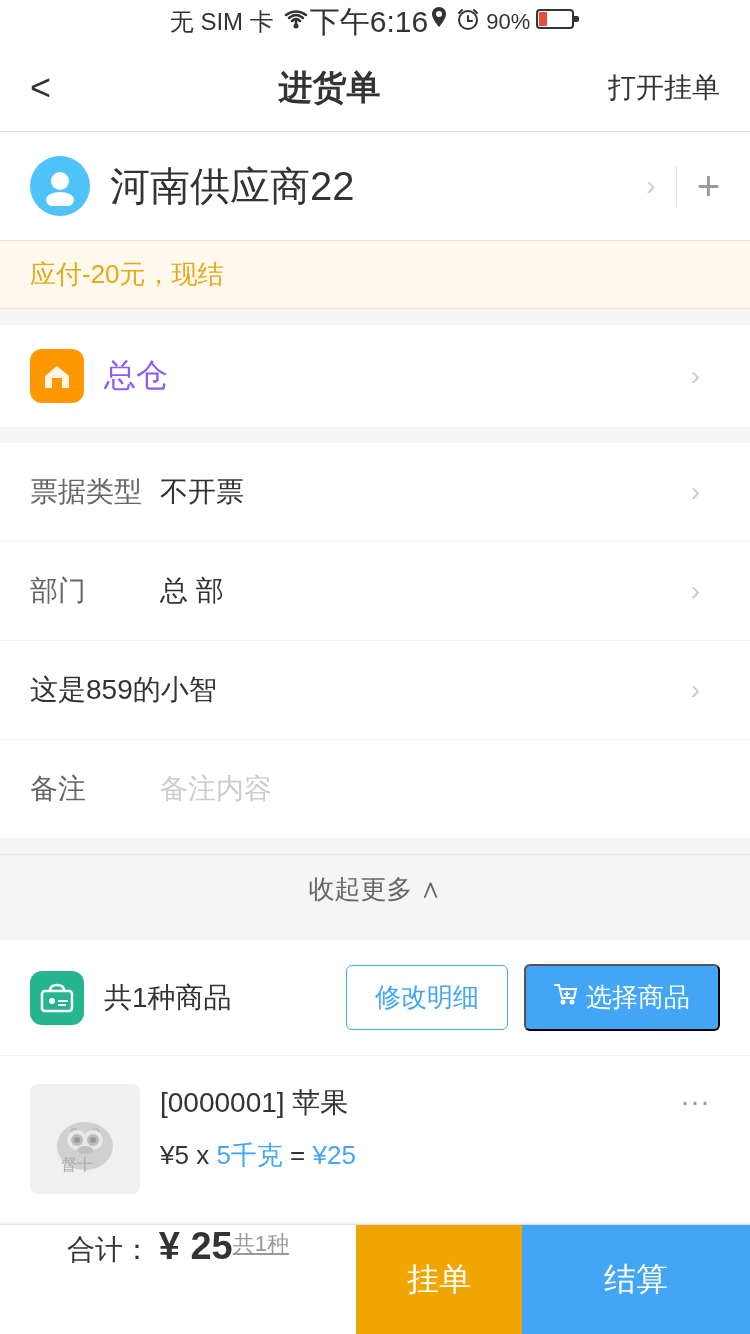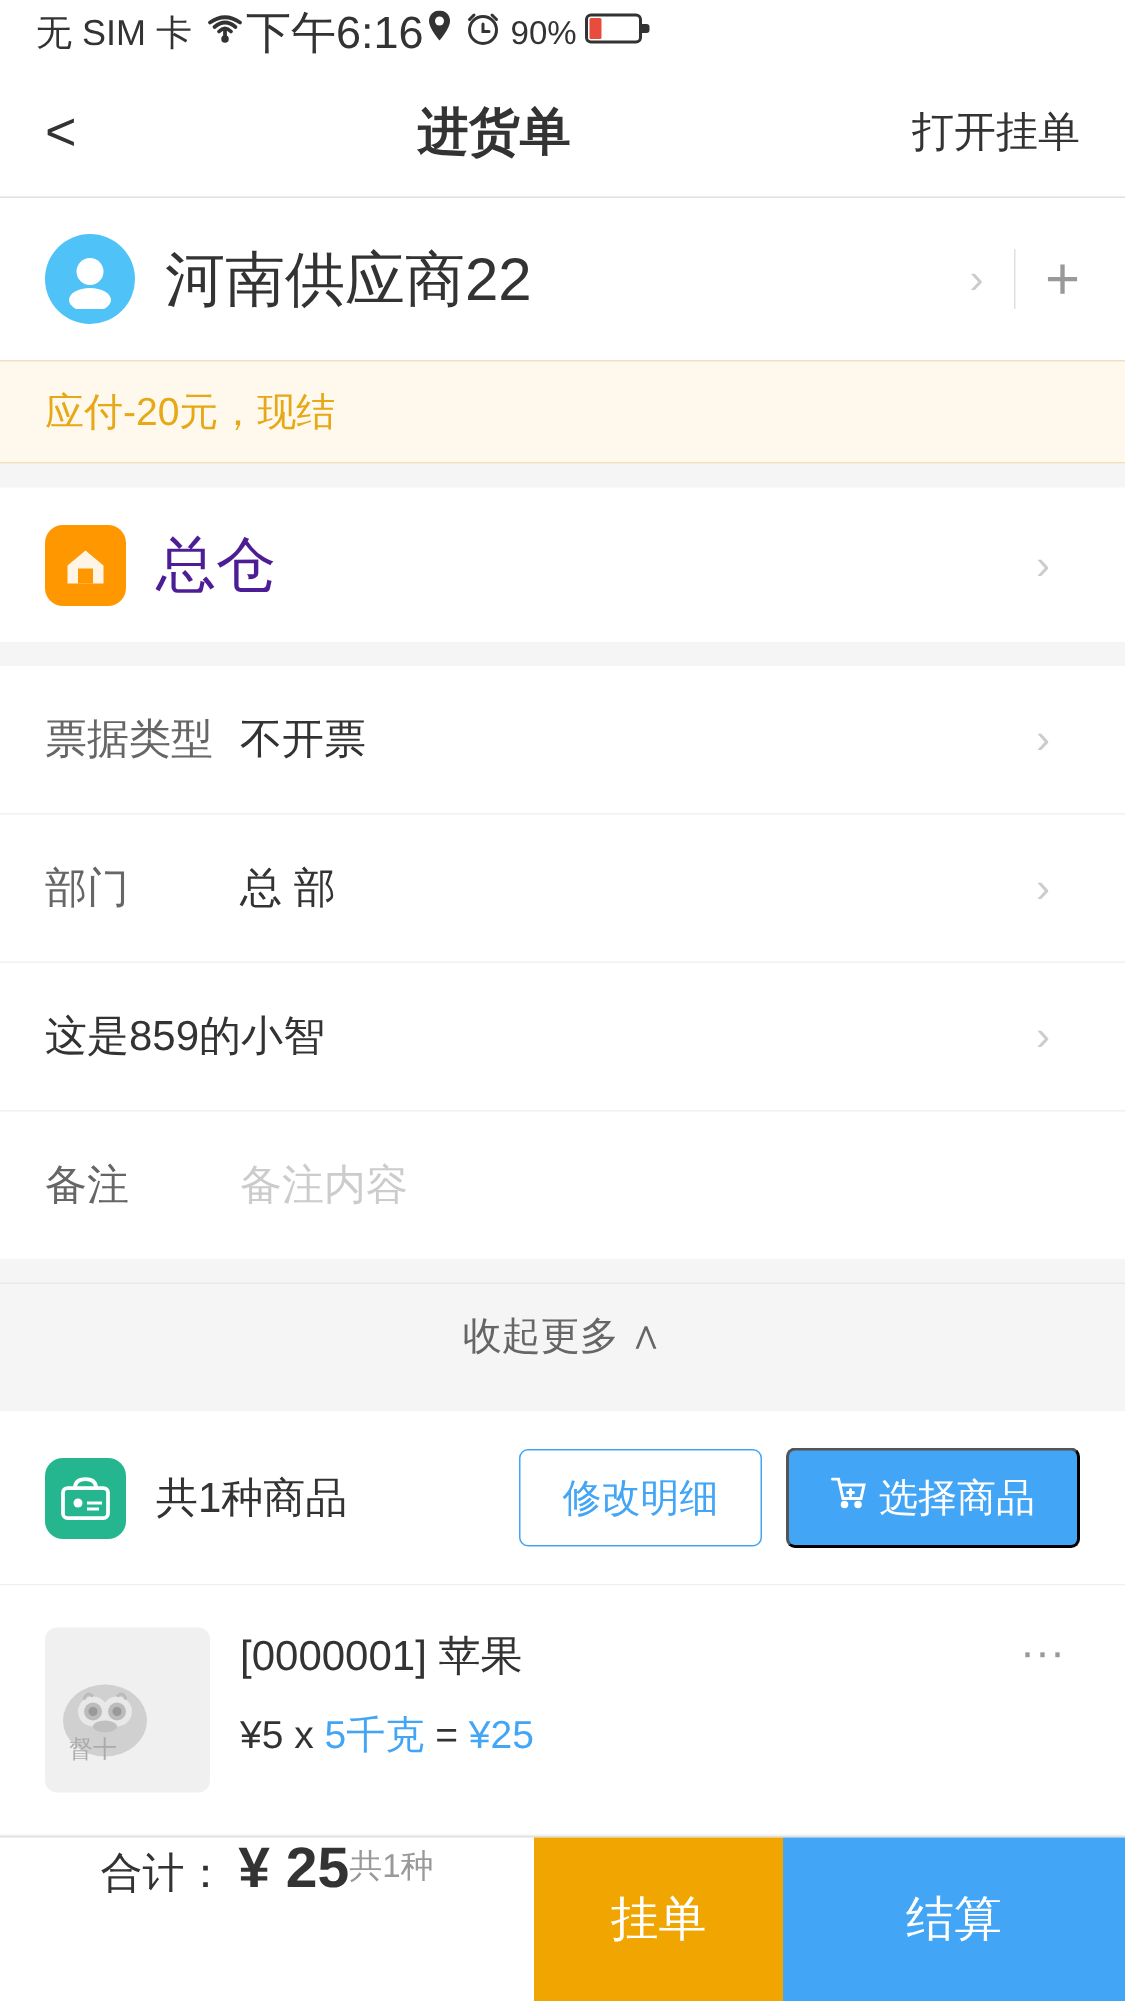--- a/index.html
+++ b/index.html
@@ -12,22 +12,22 @@
       font-size: 28px;
       color: #333;
     }
 
     
     .status-bar {
       background: #fff;
       height: 44px;
       display: flex;
       align-items: center;
-      justify-content: flex-start;
-      padding: 0 24px;
+      justify-content: center;
+      padding: 0 4px;
       font-size: 24px;
       color: #333;
     }
     .status-left { display: flex; align-items: center; gap: 8px; }
     .status-center { font-size: 30px; font-weight: 500; }
     .status-right { display: flex; align-items: center; gap: 6px; font-size: 22px; }
 
     
     .nav-bar {
       background: #fff;
@@ -112,22 +112,22 @@
       cursor: pointer;
     }
     .warehouse-icon {
       width: 54px; height: 54px; border-radius: 12px; background: #ff9800;
       display: flex; align-items: center; justify-content: center;
       margin-right: 20px; flex-shrink: 0;
       font-size: 28px; color: #fff;
     }
     .warehouse-name {
       flex: 1;
-      font-size: 40px;
-      color: #4c1d95;
+      font-size: 32px;
+      color: #8b5cf6;
     }
 
     
     .form-row {
       display: flex;
       align-items: center;
       padding: 30px;
       background: #fff;
       border-top: 1px solid #f0f0f0;
       cursor: pointer;
@@ -207,21 +207,21 @@
     .product-item {
       display: flex;
       align-items: flex-start;
       padding: 28px 30px;
       background: #fff;
       border-bottom: 1px solid #f0f0f0;
     }
     .product-thumb {
       width: 110px; height: 110px; background: #f0f0f0; border-radius: 8px;
       margin-right: 20px; flex-shrink: 0;
-      display: flex; align-items: center; 
+      display: flex; align-items: center; justify-content: center;
       overflow: hidden;
     }
     .product-info { flex: 1; }
     .product-name { font-size: 28px; color: #333; margin-bottom: 16px; }
     .product-price { font-size: 26px; color: #333; }
     .price-highlight { color: #42a5f5; }
     .product-more {
       font-size: 30px; color: #999; cursor: pointer;
       padding: 0 10px;
     }
@@ -239,21 +239,21 @@
       border-top: 1px solid #e0e0e0;
     }
     .bottom-total {
       flex: 1;
       display: flex;
       flex-direction: row;
       justify-content: center;
       padding: 0 30px;
     }
     .total-amount { font-size: 38px; font-weight: 600; color: #333; }
-    .total-sub { font-size: 22px; color: #999; margin-top: 4px; }
+    .total-sub { font-size: 22px; color: #999; margin-top: 4px; text-decoration: underline; }
     .btn-pending {
       width: 166px;
       background: #f0a500;
       color: #fff;
       font-size: 32px;
       font-weight: 500;
       display: flex;
       align-items: center;
       justify-content: center;
       cursor: pointer;

